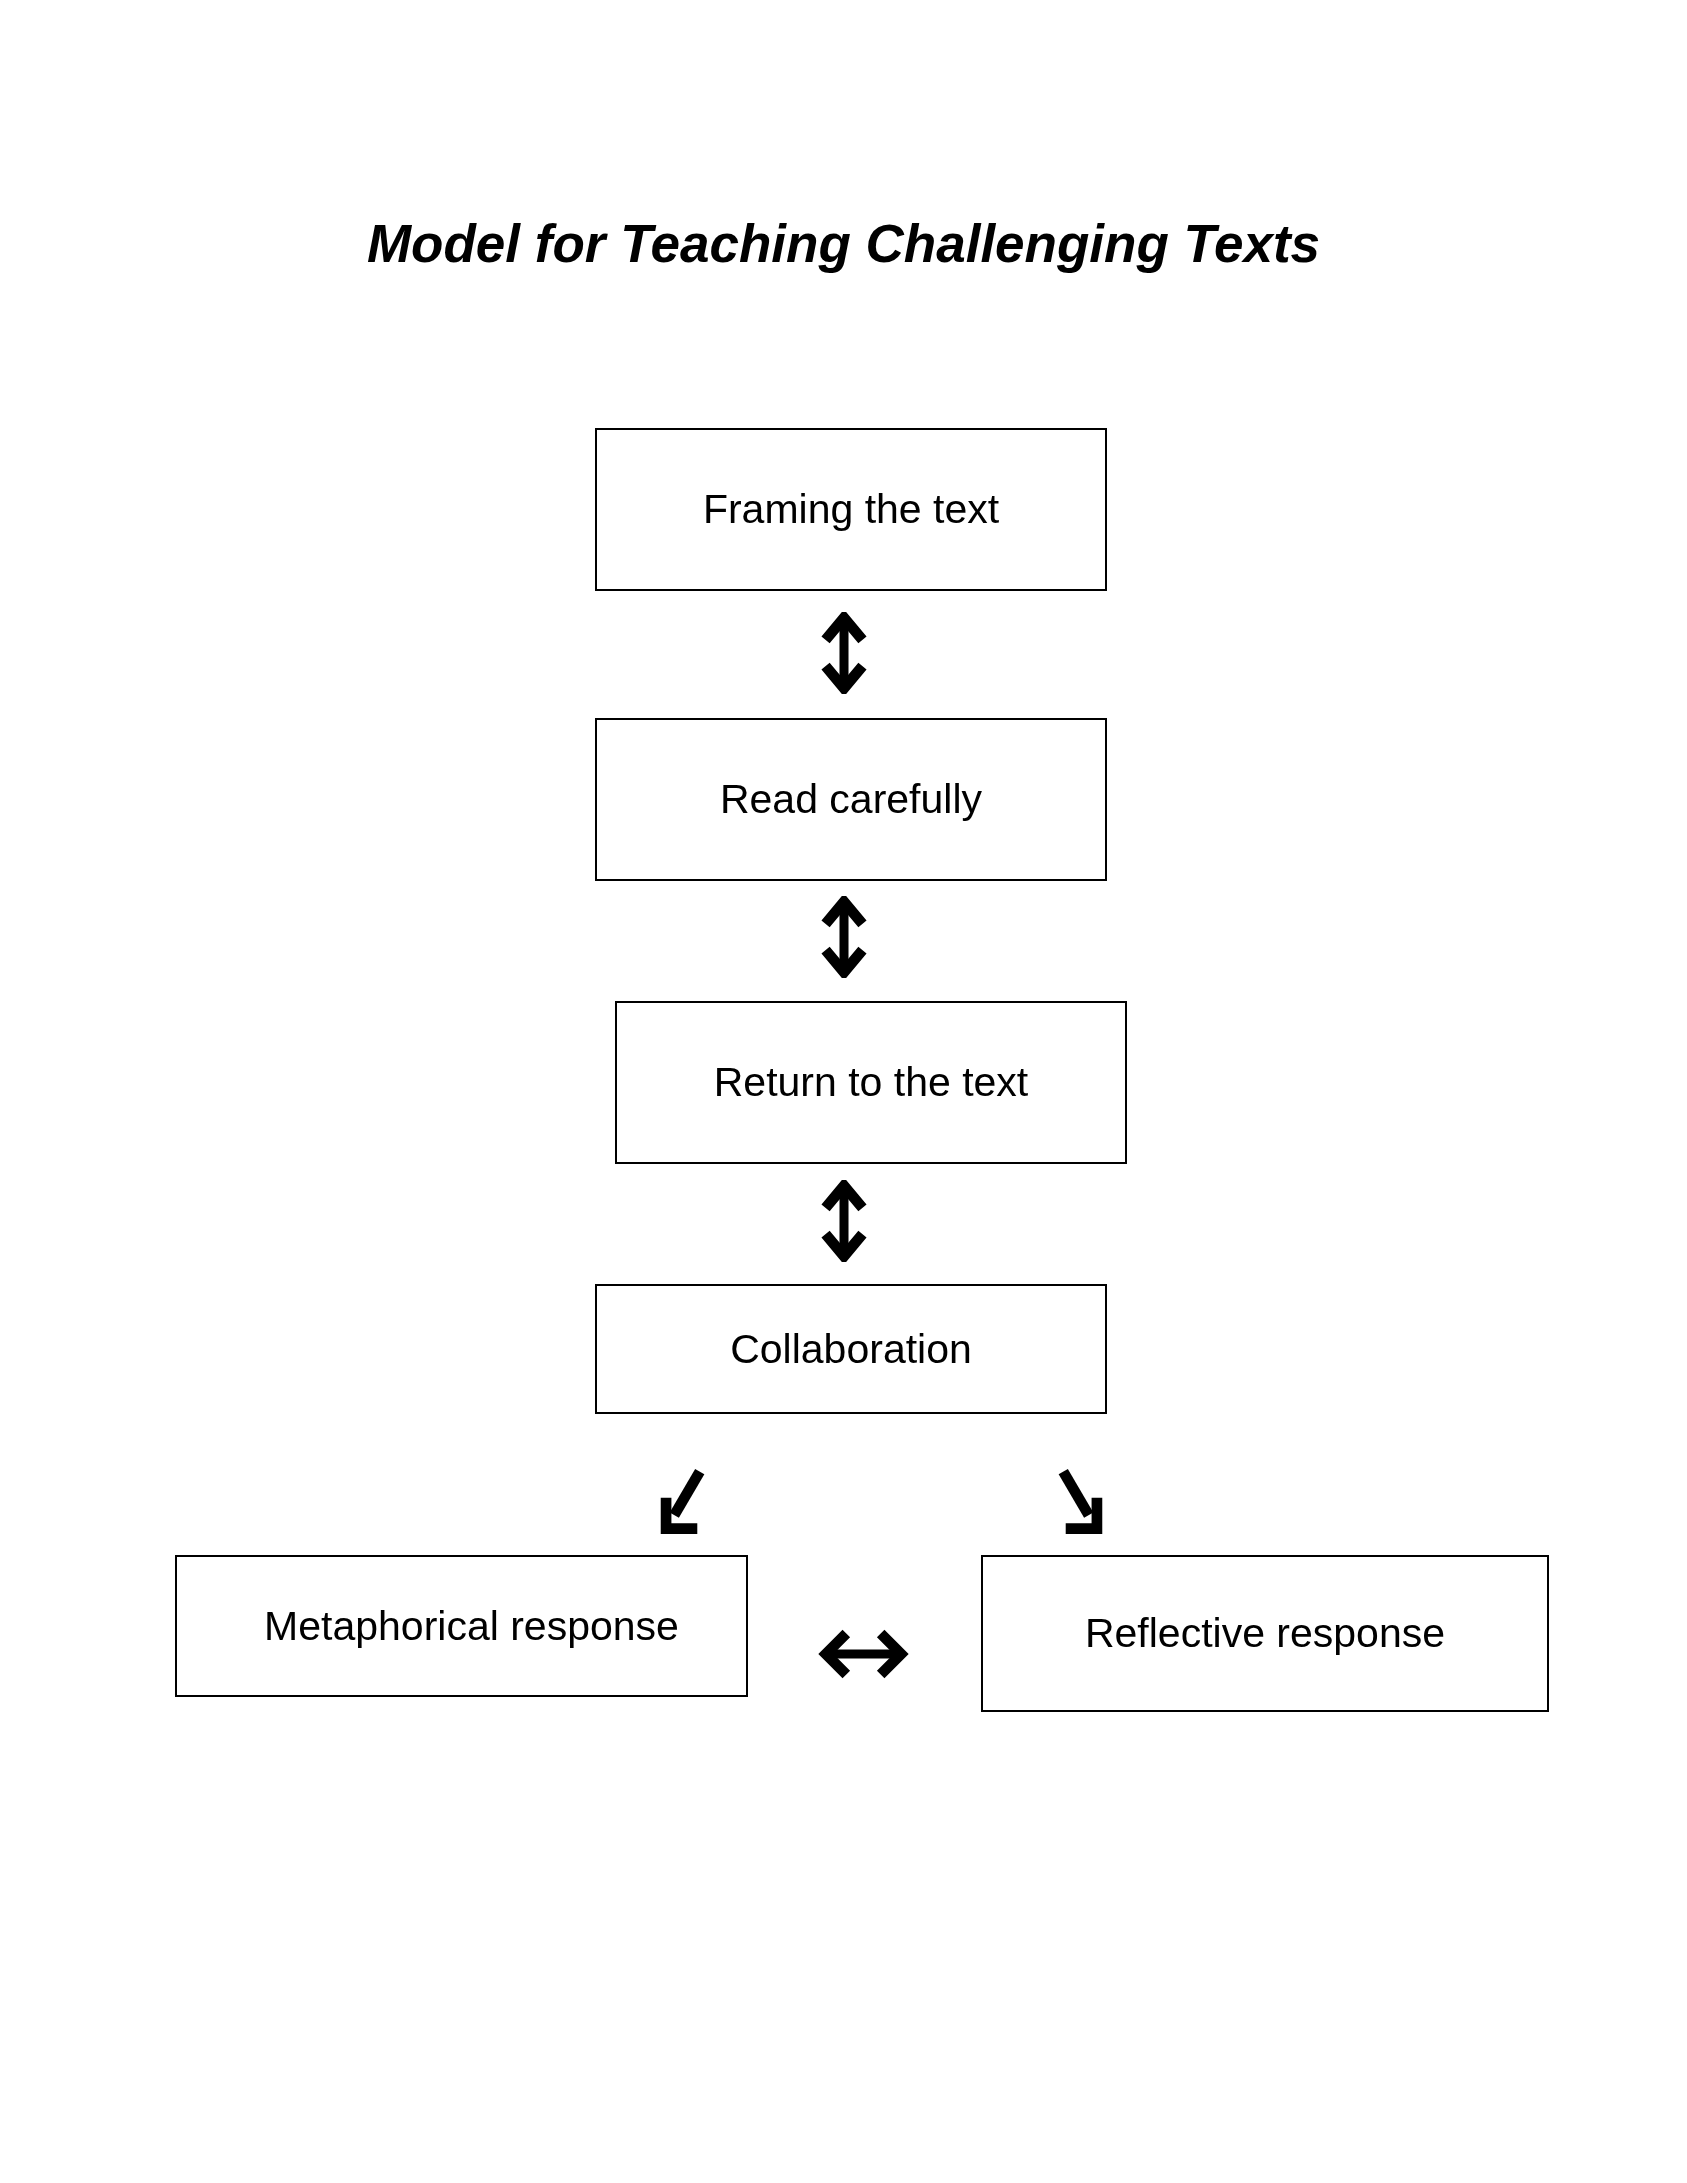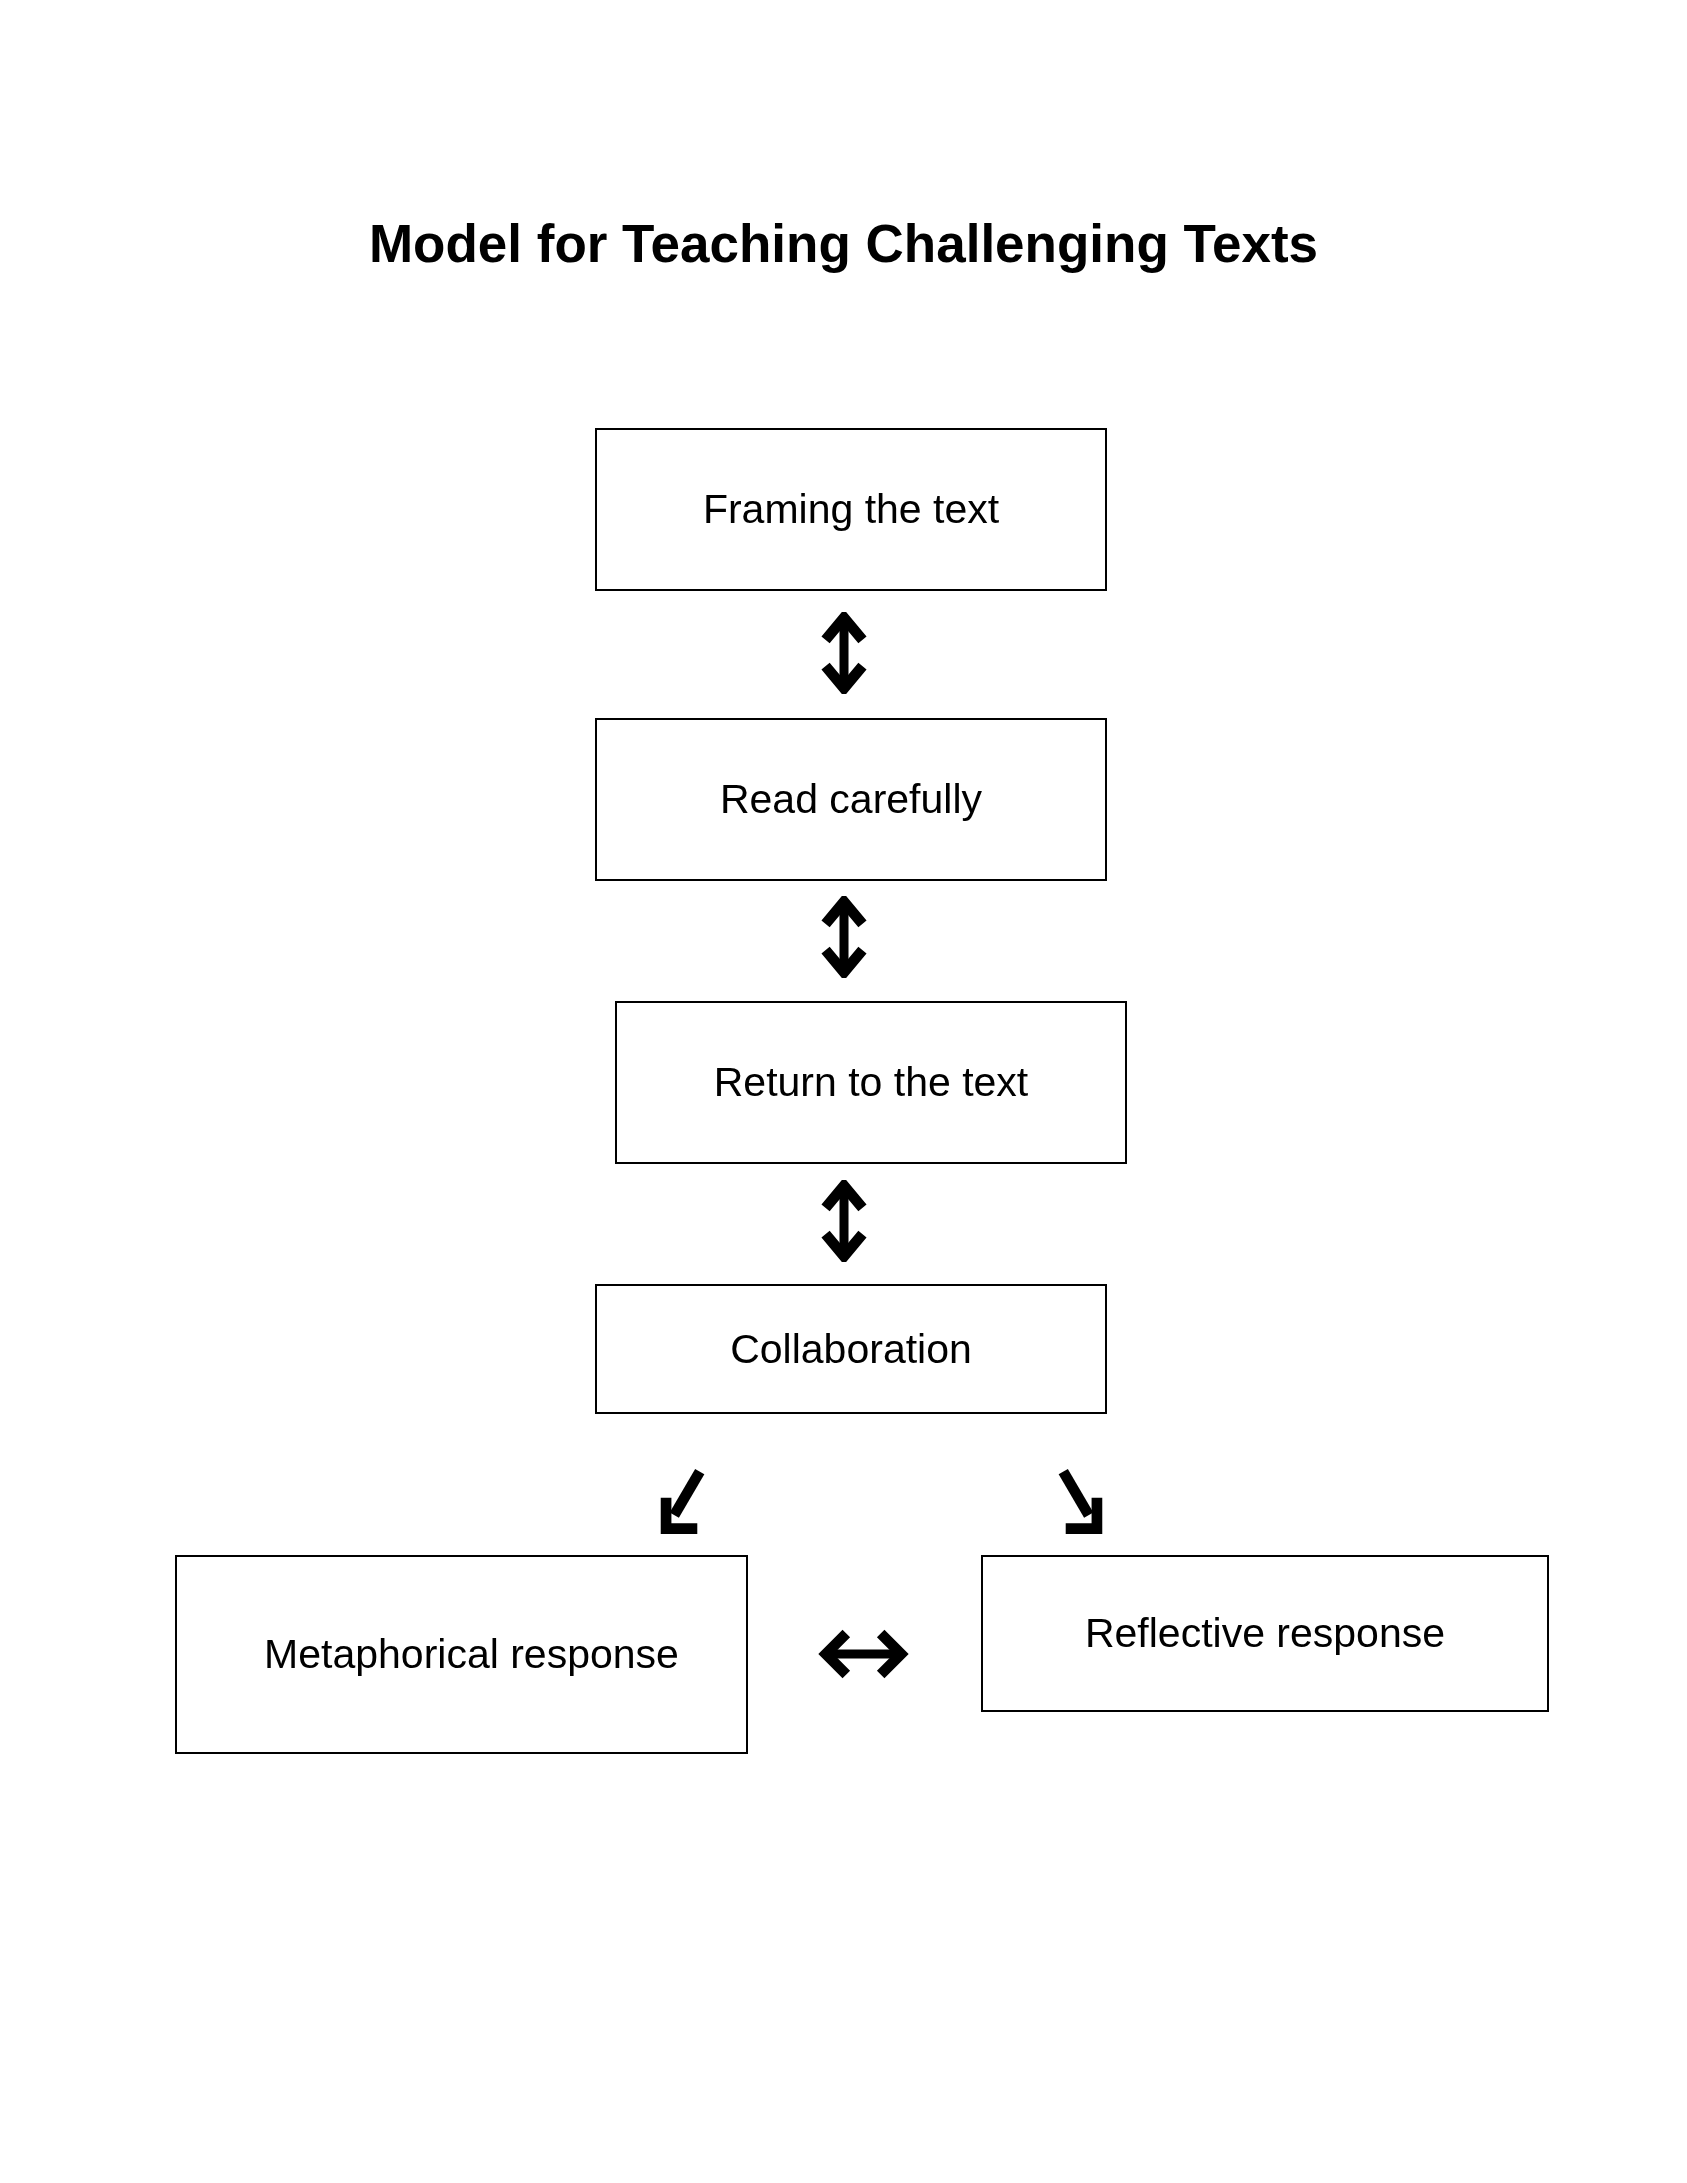--- a/index.html
+++ b/index.html
@@ -19,20 +19,21 @@
   .title {
     position: absolute;
     left: 0;
     top: 213px;
     width: 100%;
     text-align: center;
     font-size: 53px;
     font-weight: bold;
     letter-spacing: 0px;
     color: #000000;
+    font-style: italic;
   }
   .flow-box {
     position: absolute;
     box-sizing: border-box;
     border: 2.5px solid #000000;
     background: #ffffff;
     display: flex;
     align-items: center;
     justify-content: center;
     text-align: center;
@@ -46,21 +47,21 @@
     height: 163px;
   }
   .box-1 { top: 428px; }
   .box-2 { top: 718px; }
   .box-3 { top: 1001px; margin-left: 20px; }
   .box-4 { top: 1284px; height: 130px; }
   .box-bottom-left {
     left: 175px;
     top: 1555px;
     width: 573px;
-    height: 199px;
+    height: 142px;
     padding-left: 20px;
   }
   .box-bottom-right {
     left: 981px;
     top: 1555px;
     width: 568px;
     height: 157px;
   }
   .arrow {
     position: absolute;

